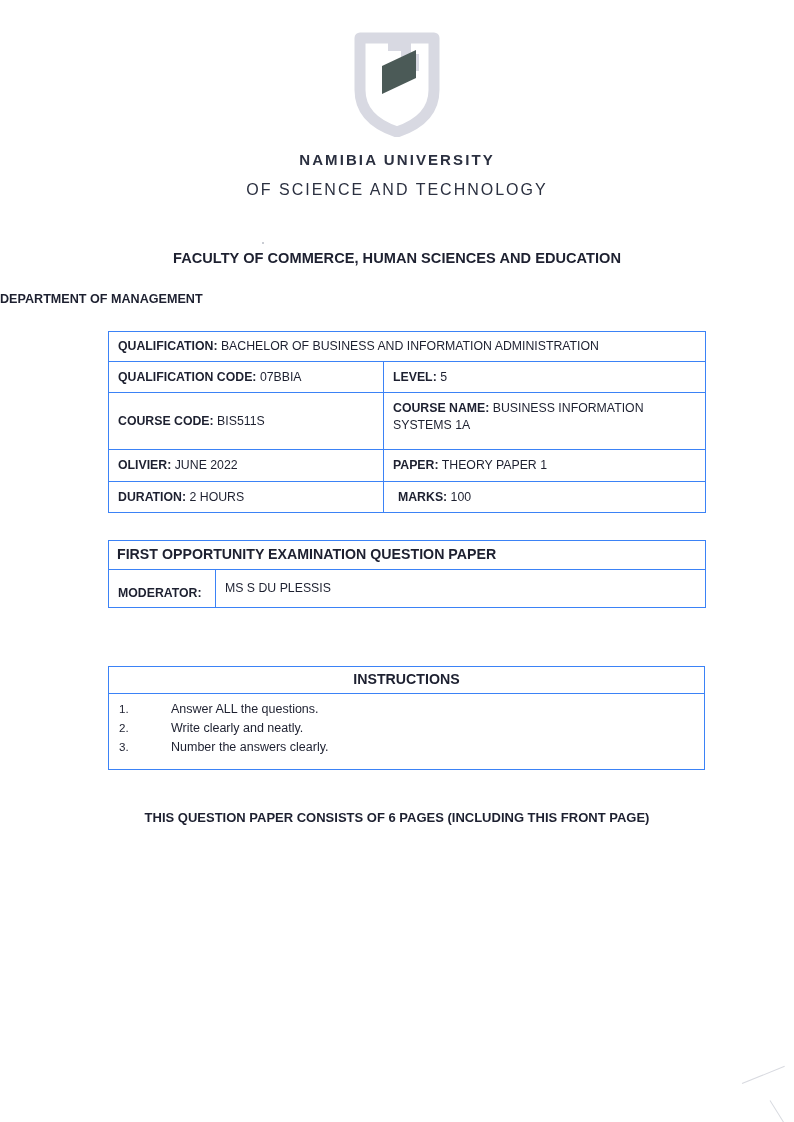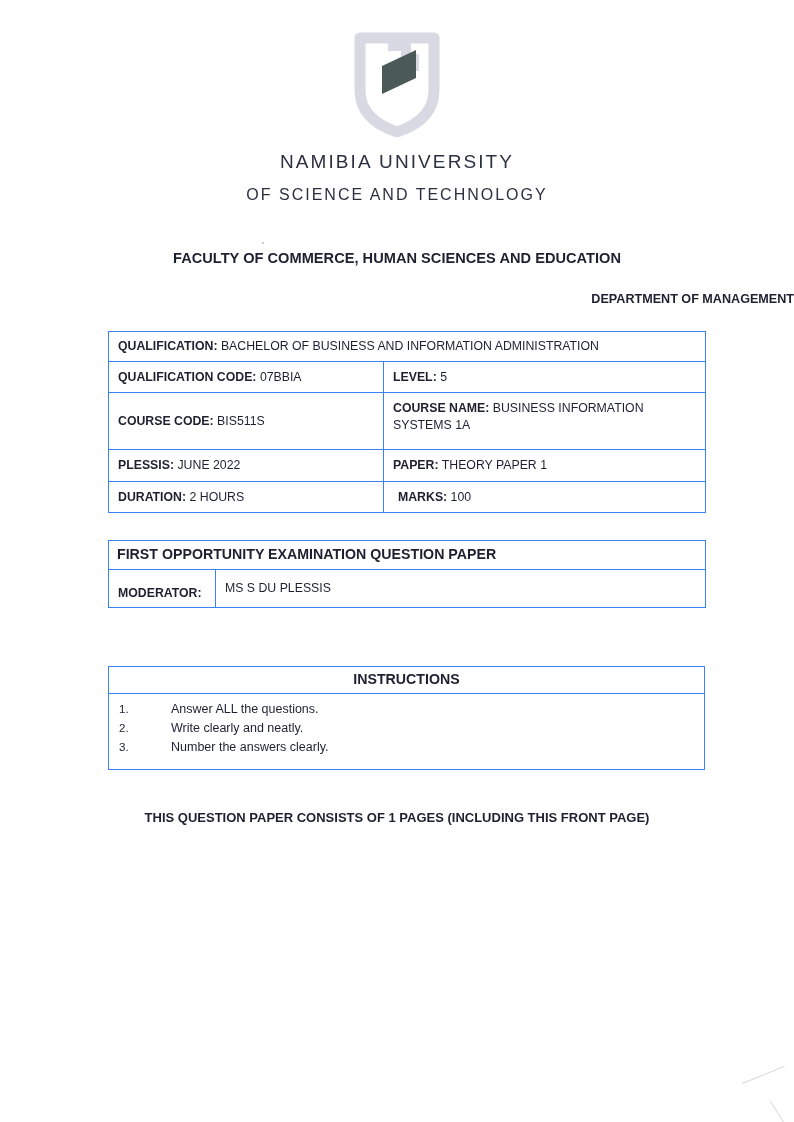--- a/index.html
+++ b/index.html
@@ -26,22 +26,22 @@
   }
   .logo-shield {
     display: block;
     margin: 0 auto;
   }
   .wordmark {
     margin-top: 14px;
     text-align: center;
   }
   .wordmark-line1 {
-    font-size: 19px;
-    font-weight: normal;
+    font-size: 15px;
+    font-weight: bold;
     letter-spacing: 2.1px;
     color: #2b3040;
     line-height: 1.15;
     white-space: nowrap;
   }
   .wordmark-line2 {
     font-size: 16px;
     font-weight: normal;
     letter-spacing: 2.0px;
     color: #2b3040;
@@ -59,21 +59,21 @@
     text-align: center;
     font-size: 14.6px;
     font-weight: bold;
     letter-spacing: 0.02px;
   }
   .department-line {
     position: absolute;
     left: 0;
     top: 292px;
     width: 794px;
-    text-align: right;
+    text-align: left;
     font-size: 12.6px;
     font-weight: bold;
   }
 
   .speck {
     position: absolute;
     left: 262px;
     top: 242px;
     width: 2px;
     height: 2px;
@@ -237,21 +237,21 @@
         <b>COURSE CODE:</b>
         <span>BIS511S</span>
       </td>
       <td class="tall-top">
         <b>COURSE NAME:</b>
         <span>BUSINESS INFORMATION SYSTEMS 1A</span>
       </td>
     </tr>
     <tr>
       <td class="pad-row">
-        <b>PLESSIS:</b>
+        <b>OLIVIER:</b>
         <span>JUNE 2022</span>
       </td>
       <td class="pad-row">
         <b>PAPER:</b>
         <span>THEORY PAPER 1</span>
       </td>
     </tr>
     <tr>
       <td class="pad-row">
         <b>DURATION:</b>
@@ -298,16 +298,16 @@
         </div>
         <div class="instr-row">
           <span class="instr-num">3.</span>
           <span class="instr-text">Number the answers clearly.</span>
         </div>
       </td>
     </tr>
   </tbody>
 </table>
 
-<div class="page-count">THIS QUESTION PAPER CONSISTS OF 1 PAGES (INCLUDING THIS FRONT PAGE)</div>
+<div class="page-count">THIS QUESTION PAPER CONSISTS OF 6 PAGES (INCLUDING THIS FRONT PAGE)</div>
 
 <div class="artifact" id="artifact-line-1"></div>
 <div class="artifact" id="artifact-line-2"></div>
 
 </body></html>

